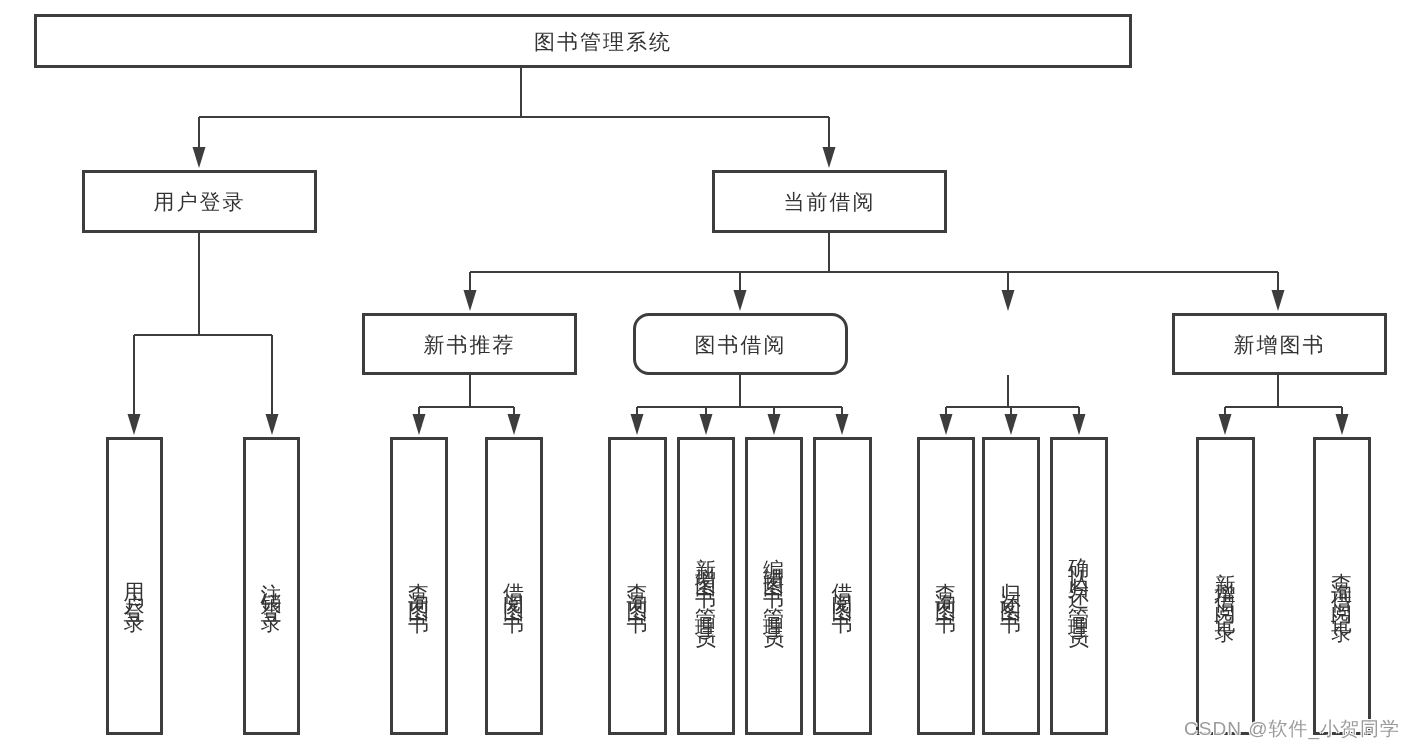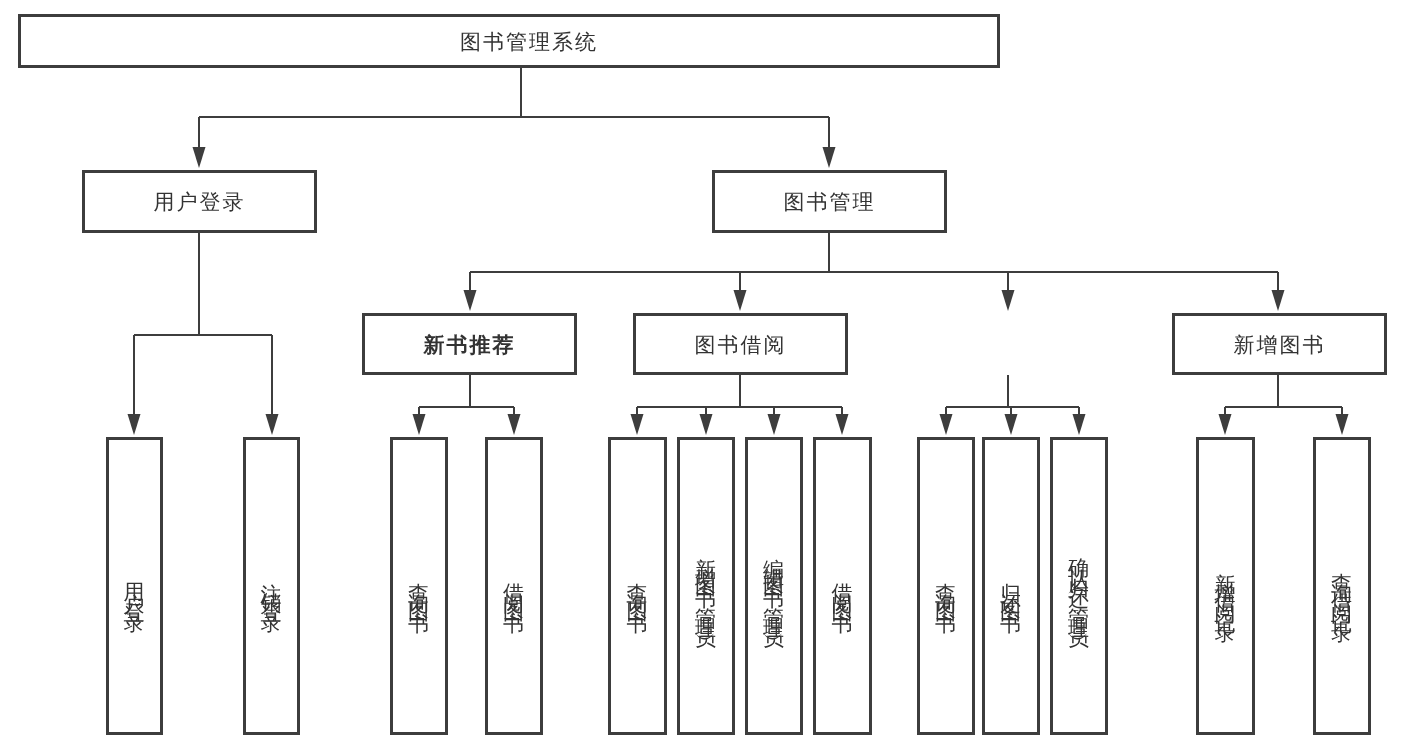--- a/index.html
+++ b/index.html
@@ -13,26 +13,26 @@
     background:#ffffff;
     display:flex;
     align-items:center;
     justify-content:center;
     color:#333333;
     font-size:21px;
     line-height:1;
     letter-spacing:2px;
     white-space:nowrap;
   }
-  .box-root   {left:18px;  top:14px;  width:982px; height:54px;padding-left:40px;}
+  .box-root   {left:34px;  top:14px;  width:1098px; height:54px;padding-left:40px;}
   .box-l2a    {left:82px;  top:170px; width:235px;  height:63px;}
   .box-l2b    {left:712px; top:170px; width:235px;  height:63px;}
   .box-l3     {top:313px; height:62px; width:215px;}
-  .box-l3a    {left:362px;font-weight:bold;}
-  .box-l3b    {left:633px;}
+  .box-l3a    {left:362px;}
+  .box-l3b    {left:633px;border-radius:16px;}
   .box-l3c    {left:902px;}
   .box-l3d    {left:1172px;}
   .leaf{
     position:absolute;
     top:437px;
     height:298px;
     box-sizing:border-box;
     border:3px solid #3d3d3d;
     background:#ffffff;
     display:flex;
@@ -142,21 +142,21 @@
       <use href="#ah" x="1011" y="435"></use>
       <use href="#ah" x="1079" y="435"></use>
       <use href="#ah" x="1225" y="435"></use>
       <use href="#ah" x="1342" y="435"></use>
     </g>
   </svg>
 
   <div class="box box-root">图书管理系统</div>
 
   <div class="box box-l2a">用户登录</div>
-  <div class="box box-l2b">图书管理</div>
+  <div class="box box-l2b">当前借阅</div>
 
   <div class="box box-l3 box-l3a">新书推荐</div>
   <div class="box box-l3 box-l3b">图书借阅</div>
   <div class="box box-l3 box-l3d">新增图书</div>
 
   <div class="leaf leaf-1">
     <span>用户登录</span>
   </div>
   <div class="leaf leaf-2">
     <span>注销登录</span>
@@ -188,14 +188,15 @@
   <div class="leaf leaf-11">
     <span>确认归还（管理员）</span>
   </div>
   <div class="leaf leaf-12">
     <span>新增借阅记录</span>
   </div>
   <div class="leaf leaf-13">
     <span>查询借阅记录</span>
   </div>
 
+  <div class="watermark">CSDN @软件_小贺同学</div>
 
 </div>
 
 </body></html>

